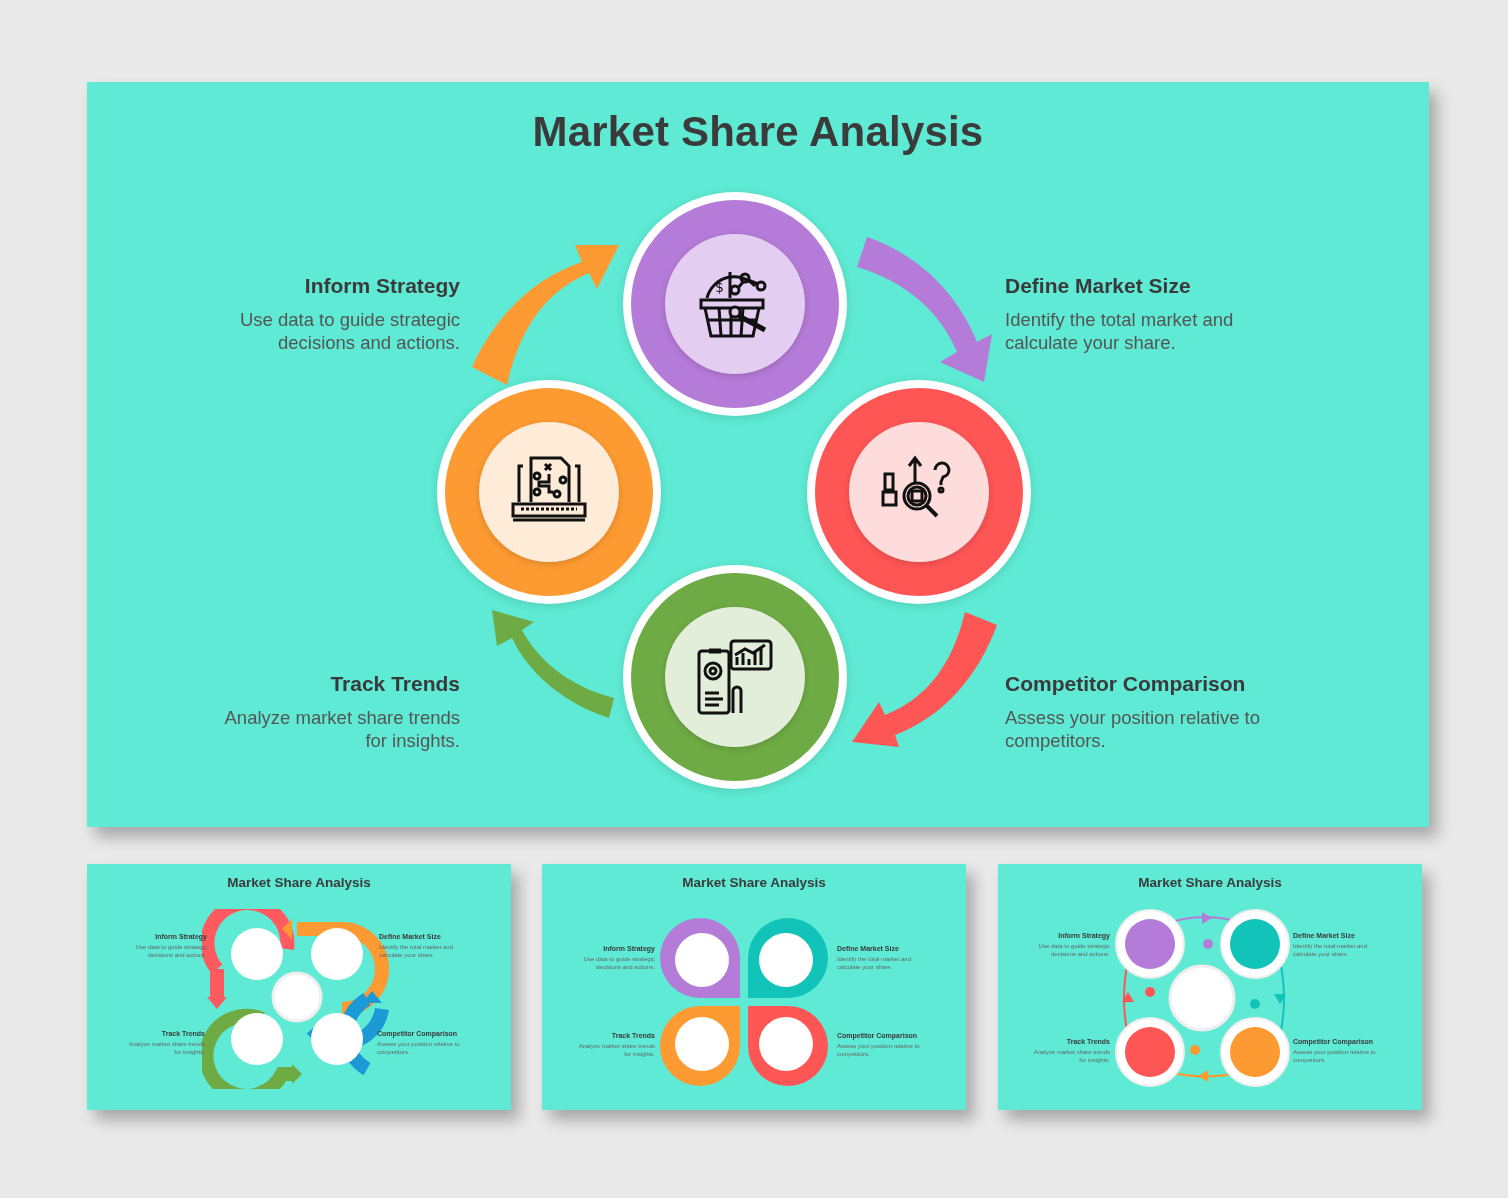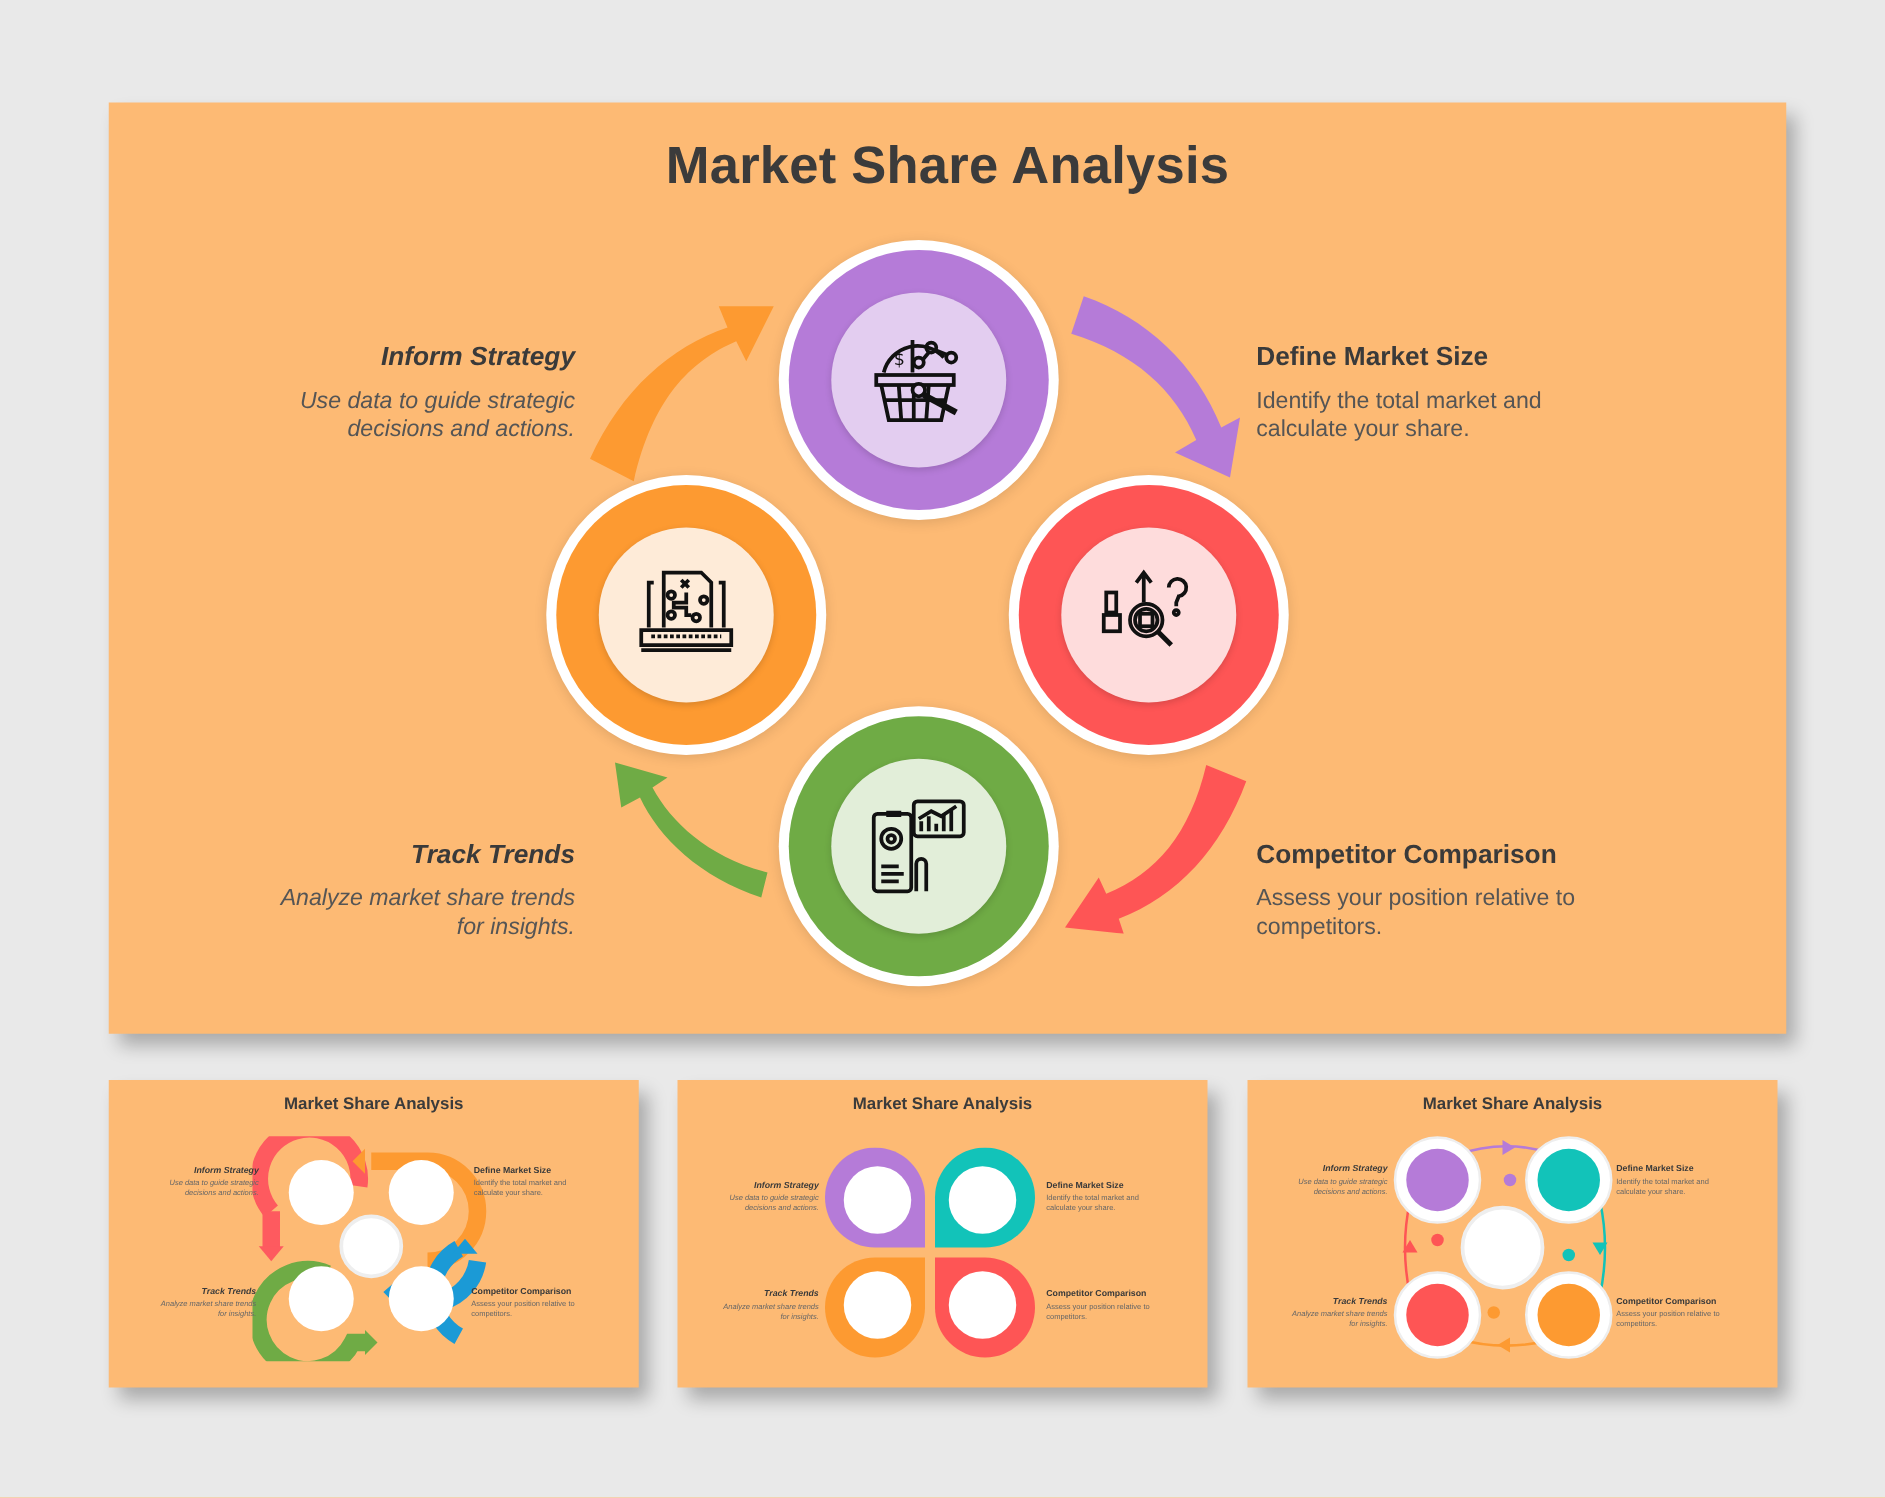--- a/index.html
+++ b/index.html
@@ -1,22 +1,22 @@
 <!DOCTYPE html>
 <html><head>
 <meta charset="utf-8">
 <style>
   html,body{margin:0;padding:0;}
   body{width:1508px;height:1198px;background:#e9e9e9;position:relative;overflow:hidden;font-family:"Liberation Sans","DejaVu Sans",sans-serif;}
-  .slide{position:absolute;background:#fdba74;box-shadow:8px 10px 14px rgba(0,0,0,0.28);overflow:hidden;}
+  .slide{position:absolute;background:#5eead4;box-shadow:8px 10px 14px rgba(0,0,0,0.28);overflow:hidden;}
   .main-slide{left:87px;top:82px;width:1342px;height:745px;}
   .title{position:absolute;left:0;right:0;top:26px;text-align:center;font-weight:bold;font-size:42px;color:#3b3b3b;letter-spacing:0.2px;}
   .step-title{position:absolute;font-weight:bold;font-size:21px;color:#3a3a3a;white-space:nowrap;}
   .step-desc{position:absolute;font-size:18.5px;line-height:23px;color:#555;width:300px;}
-  .right{text-align:right;font-style:italic;}
+  .right{text-align:right;}
   .node{position:absolute;border-radius:50%;background:#fff;box-shadow:0 2px 10px rgba(0,0,0,0.12);}
   .node .ring{position:absolute;left:8px;top:8px;right:8px;bottom:8px;border-radius:50%;}
   .node .inner{position:absolute;left:42px;top:42px;right:42px;bottom:42px;border-radius:50%;box-shadow:0 2px 6px rgba(0,0,0,0.15);display:flex;align-items:center;justify-content:center;}
   .arrow{position:absolute;}
   .thumb{top:864px;width:424px;height:246px;}
   .thumb .t-title{position:absolute;left:0;right:0;top:11px;text-align:center;font-weight:bold;font-size:13.5px;color:#3b3b3b;}
   .t-step-title{position:absolute;font-weight:bold;font-size:7px;color:#3a3a3a;white-space:nowrap;}
   .t-step-desc{position:absolute;font-size:6px;line-height:7.5px;color:#666;width:100px;}
 </style>
 </head>

